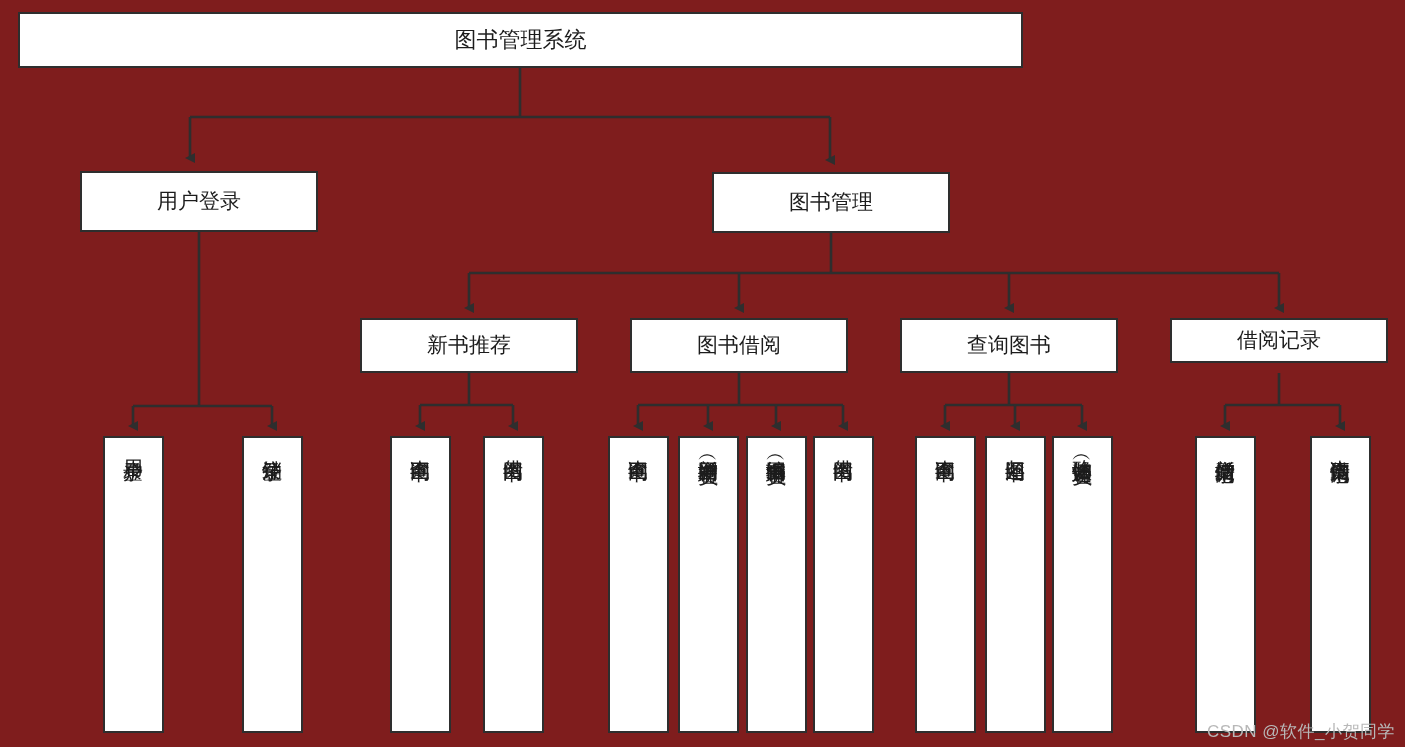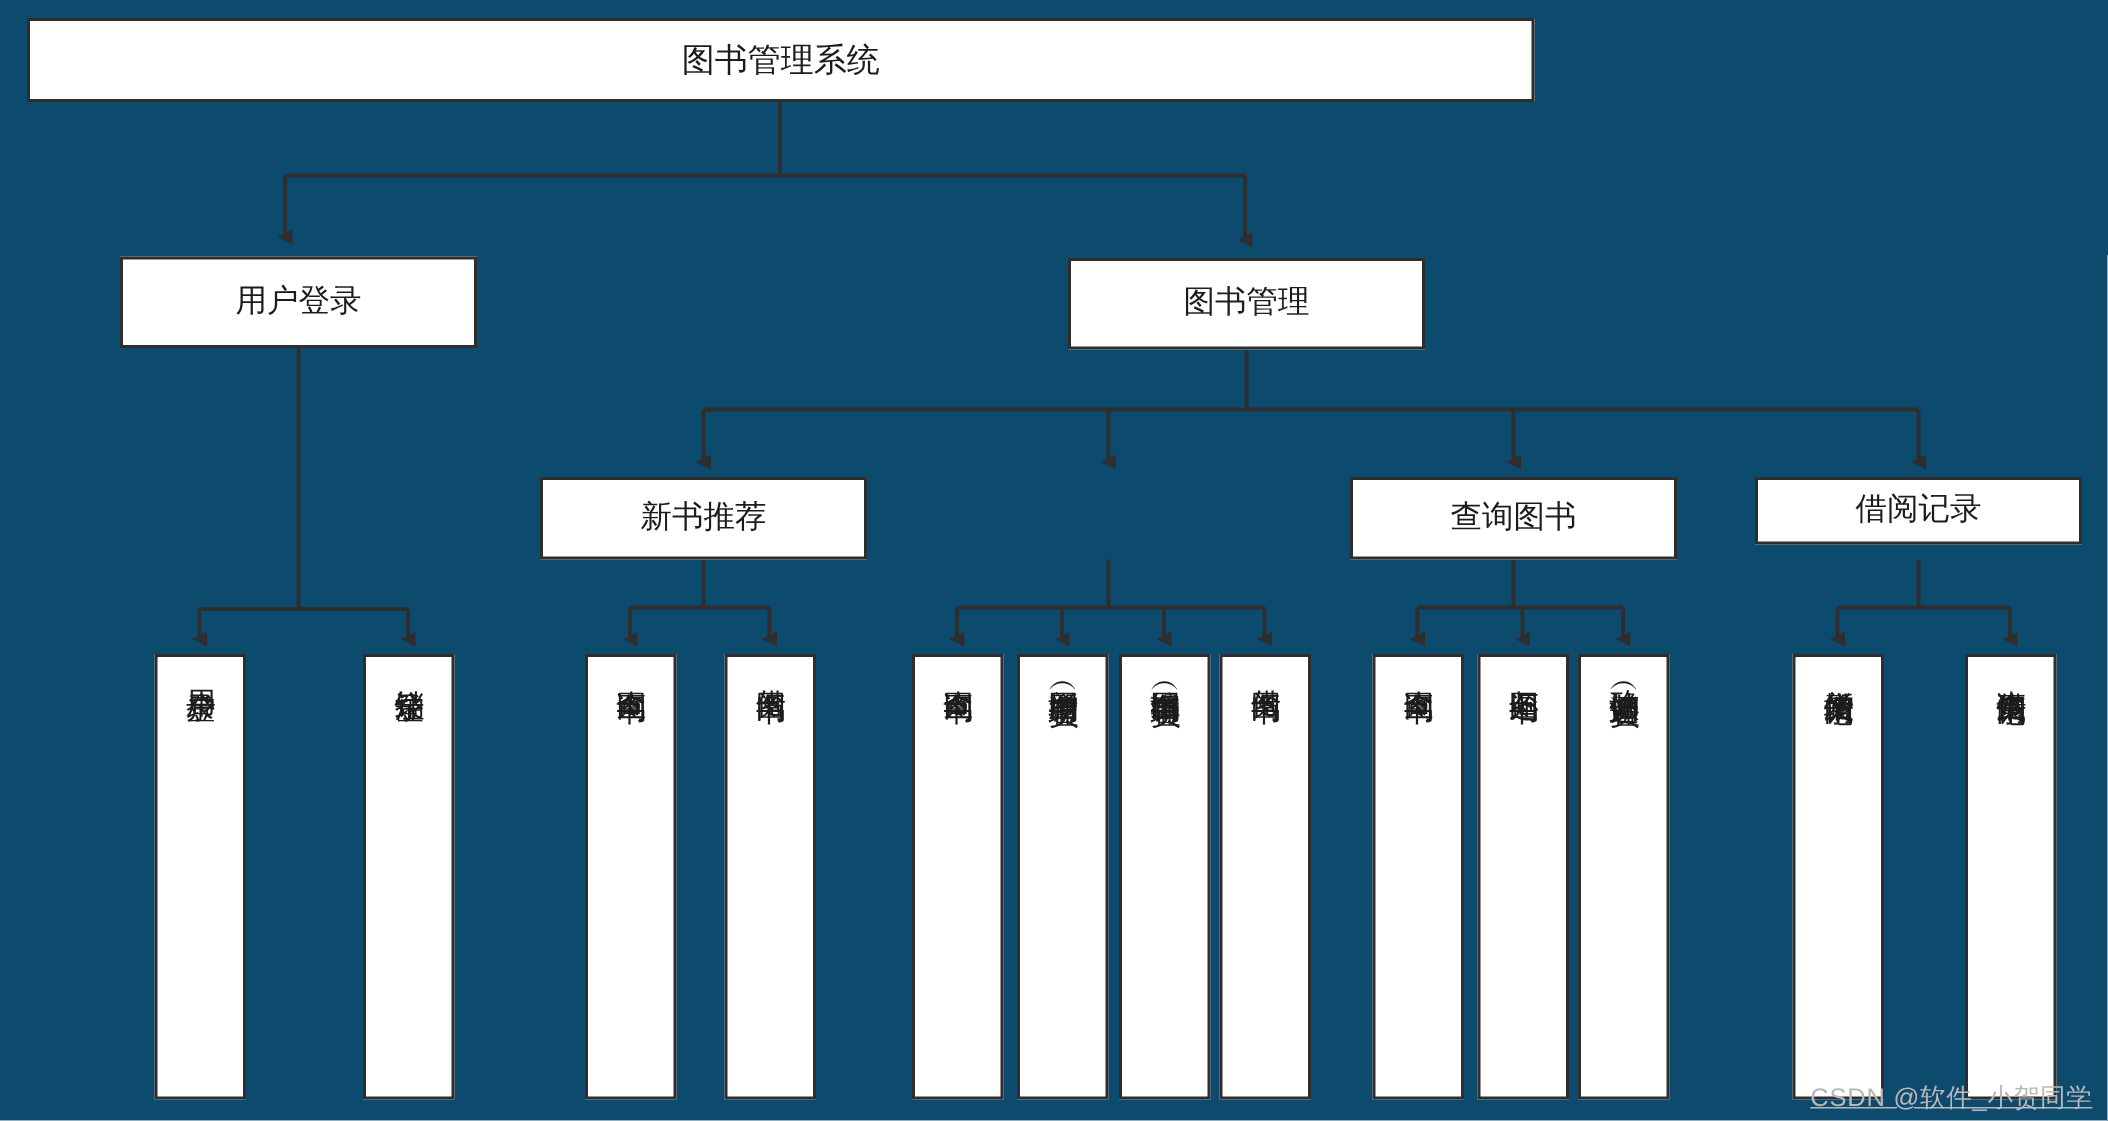--- a/index.html
+++ b/index.html
@@ -7,21 +7,21 @@
     padding: 0;
     background: #ffffff;
   }
   body {
     font-family: "Liberation Sans", "DejaVu Sans", sans-serif;
   }
   #canvas {
     position: relative;
     width: 1405px;
     height: 747px;
-    background: #0c4a6e;
+    background: #7f1d1d;
     overflow: hidden;
   }
   svg.connectors {
     position: absolute;
     left: 0;
     top: 0;
     width: 1405px;
     height: 747px;
     pointer-events: none;
   }
@@ -60,21 +60,20 @@
     white-space: nowrap;
   }
   .watermark {
     position: absolute;
     right: 10px;
     bottom: 4px;
     font-size: 17px;
     color: #b8b8b8;
     letter-spacing: 0.5px;
     white-space: nowrap;
-    text-decoration: underline;
   }
 </style>
 </head>
 <body>
 
 <div id="canvas">
 
   <svg class="connectors" viewBox="0 0 1405 747">
     <defs>
       <marker id="arrow" markerWidth="10" markerHeight="10" refX="5" refY="5" orient="auto" markerUnits="userSpaceOnUse">
@@ -132,20 +131,23 @@
   <div class="node horizontal" style="left:80px; top:171px; width:238px; height:61px;">
     <span class="node-label">用户登录</span>
   </div>
   <div class="node horizontal" style="left:360px; top:318px; width:218px; height:55px;">
     <span class="node-label">新书推荐</span>
   </div>
 
   <div class="node horizontal" style="left:712px; top:172px; width:238px; height:61px;">
     <span class="node-label">图书管理</span>
   </div>
+  <div class="node horizontal" style="left:630px; top:318px; width:218px; height:55px;">
+    <span class="node-label">图书借阅</span>
+  </div>
   <div class="node horizontal" style="left:900px; top:318px; width:218px; height:55px;">
     <span class="node-label">查询图书</span>
   </div>
   <div class="node horizontal" style="left:1170px; top:318px; width:218px; height:45px;">
     <span class="node-label">借阅记录</span>
   </div>
 
   <div class="node vertical" style="left:103px; top:436px; width:61px; height:297px;">
     <span class="node-label">用户登录</span>
   </div>

